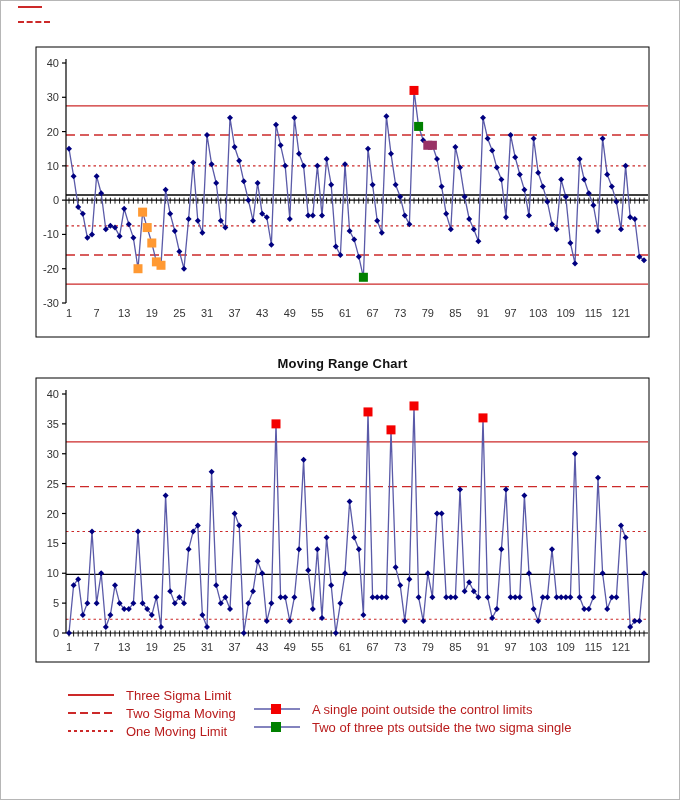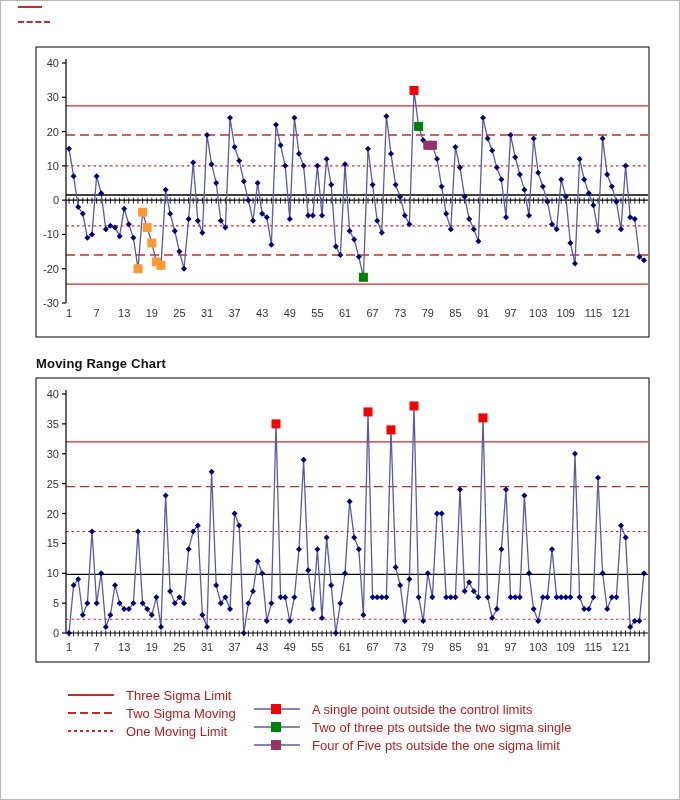--- a/index.html
+++ b/index.html
@@ -5,21 +5,21 @@
   html,body{margin:0;padding:0;}
   body{
     width:680px;height:800px;position:relative;background:#ffffff;
     font-family:"Liberation Sans","DejaVu Sans",sans-serif;overflow:hidden;
   }
   .page-frame{position:absolute;left:0;top:0;width:678px;height:798px;border:1px solid #b6b6b6;pointer-events:none;}
   #chart-canvas{position:absolute;left:0;top:0;}
   #chart-canvas text{font-family:"Liberation Sans","DejaVu Sans",sans-serif;}
   .tick{font-size:11px;fill:#333333;}
   #mr-title{
-    position:absolute;left:36px;top:356px;width:613px;
+    position:absolute;left:36px;top:356px;width:613px;text-align:center;
     font-size:13px;font-weight:bold;color:#111111;letter-spacing:.2px;
   }
   .legend-col{position:absolute;font-size:13px;color:#b91c1c;}
   #legend-lines{left:66px;top:686px;}
   #legend-markers{left:252px;top:700px;}
   .lrow{display:flex;align-items:center;height:18px;white-space:nowrap;}
   .lsample{width:50px;height:12px;margin-right:10px;flex:none;}
   .remnant{position:absolute;height:0;}
   #remnant-solid{left:18px;top:6px;width:24px;border-top:2px solid #cc2929;}
   #remnant-dashed{left:18px;top:21px;width:32px;border-top:2px dashed #cc2929;}
@@ -684,22 +684,15 @@
       </svg>
     <span>A single point outside the control limits</span>
   </div>
   <div class="lrow">
     <svg class="lsample">
         <line x1="2" x2="48" y1="6" y2="6" stroke="#5a5aa8" stroke-width="1.5"></line>
         <rect x="19" y="1" width="10" height="10" fill="#008000"></rect>
       </svg>
     <span>Two of three pts outside the two sigma single</span>
   </div>
-  <div class="lrow">
-    <svg class="lsample">
-        <line x1="2" x2="48" y1="6" y2="6" stroke="#5a5aa8" stroke-width="1.5"></line>
-        <rect x="19" y="1" width="10" height="10" fill="#993366"></rect>
-      </svg>
-    <span>Four of Five pts outside the one sigma limit</span>
-  </div>
 </div>
 
 <div class="page-frame"></div>
 
 </body></html>

